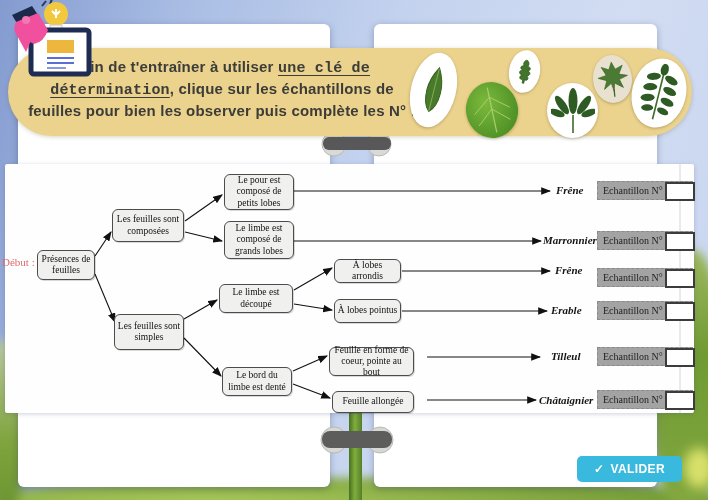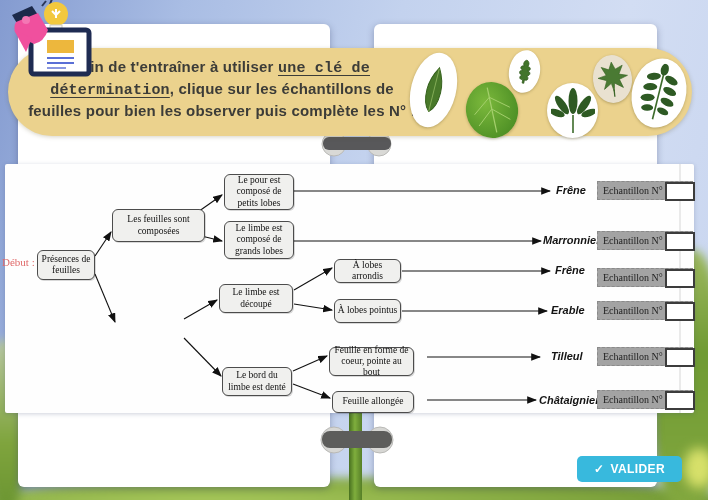--- a/index.html
+++ b/index.html
@@ -26,21 +26,21 @@
   .banner-text{left:14px;top:9px;width:400px;text-align:center;font-size:15px;line-height:1.32;color:#3c3c38;font-weight:600;letter-spacing:.2px;}
   .banner-text .u{text-decoration:underline;text-underline-offset:3px;font-family:Liberation Mono, monospace;}
   .leafoval{border-radius:50%;box-shadow:0 1px 3px rgba(80,70,20,.35);display:flex;align-items:center;justify-content:center;overflow:hidden;background:#fff;}
   
   .clipicon{left:4px;top:0px;width:92px;height:78px;}
   
   .panel{left:5px;top:164px;width:689px;height:249px;background:#fefefe;box-shadow:0 1px 4px rgba(60,70,110,.25);border-radius:2px;}
   .fbox{position:absolute;border:1.4px solid #4c4c4c;border-radius:6px;background:#f0f0ee;
         font-family:"Liberation Serif",serif;font-size:9.5px;line-height:1.18;color:#111;
         display:flex;align-items:center;justify-content:center;text-align:center;padding:1px 2px;box-sizing:border-box;box-shadow:1px 1px 0 rgba(0,0,0,.15);}
-  .treename{position:absolute;font-family:Liberation Sans, sans-serif;font-style:italic;font-weight:bold;font-size:11px;color:#141414;white-space:nowrap;}
+  .treename{position:absolute;font-family:Liberation Serif, serif;font-style:italic;font-weight:bold;font-size:11px;color:#141414;white-space:nowrap;}
   .startlabel{position:absolute;left:-3px;top:92px;font-family:"Liberation Serif",serif;font-size:11px;color:#e06a6a;white-space:nowrap;}
   .sample-field{position:absolute;width:96px;height:19px;border:1.2px dashed #8a8a8a;background:#a3a3a3;box-sizing:border-box;
                 display:flex;align-items:center;}
   .sample-field .lbl{font-family:"Liberation Serif",serif;font-size:10px;color:#222;padding-left:5px;white-space:nowrap;}
   .sample-field input{position:absolute;right:-3px;top:0px;width:26px;height:15px;border:2px solid #3c3c3c;background:#fff;
                       font-family:"Liberation Serif",serif;font-size:10px;text-align:center;padding:0;}
   
   .validate{left:577px;top:456px;width:105px;height:26px;background:#38b9dd;border:none;border-radius:5px;
             color:#fff;font-family:"Liberation Sans",sans-serif;font-weight:bold;font-size:12px;letter-spacing:.4px;
             display:flex;align-items:center;justify-content:center;gap:6px;cursor:pointer;}
@@ -179,21 +179,22 @@
         <line x1="397" y1="107" x2="545" y2="107"></line>
         <line x1="397" y1="147" x2="542" y2="147"></line>
         <line x1="422" y1="193" x2="535" y2="193"></line>
         <line x1="422" y1="236" x2="531" y2="236"></line>
       </g>
     </svg>
 
     <div class="startlabel">Début :</div>
 
     <div class="fbox" style="left:32px;top:86px;width:58px;height:30px;">Présences de feuilles</div>
-    <div class="fbox" style="left:107px;top:45px;width:93px;height:33px;">Les feuilles sont composées</div>
+    <div class="fbox" style="left:107px;top:45px;width:72px;height:33px;">Les feuilles sont composées</div>
+    <div class="fbox" style="left:109px;top:150px;width:70px;height:36px;">Les feuilles sont simples</div>
     <div class="fbox" style="left:219px;top:10px;width:70px;height:36px;">Le pour est composé de petits lobes</div>
     <div class="fbox" style="left:219px;top:57px;width:70px;height:38px;">Le limbe est composé de grands lobes</div>
     <div class="fbox" style="left:214px;top:120px;width:74px;height:29px;">Le limbe est découpé</div>
     <div class="fbox" style="left:217px;top:203px;width:70px;height:29px;">Le bord du limbe est denté</div>
     <div class="fbox" style="left:329px;top:95px;width:67px;height:24px;">À lobes arrondis</div>
     <div class="fbox" style="left:329px;top:135px;width:67px;height:24px;">À lobes pointus</div>
     <div class="fbox" style="left:324px;top:183px;width:85px;height:29px;">Feuille en forme de coeur, pointe au bout</div>
     <div class="fbox" style="left:327px;top:227px;width:82px;height:22px;">Feuille allongée</div>
 
     <div class="treename" style="left:551px;top:20px;">Frêne</div>

